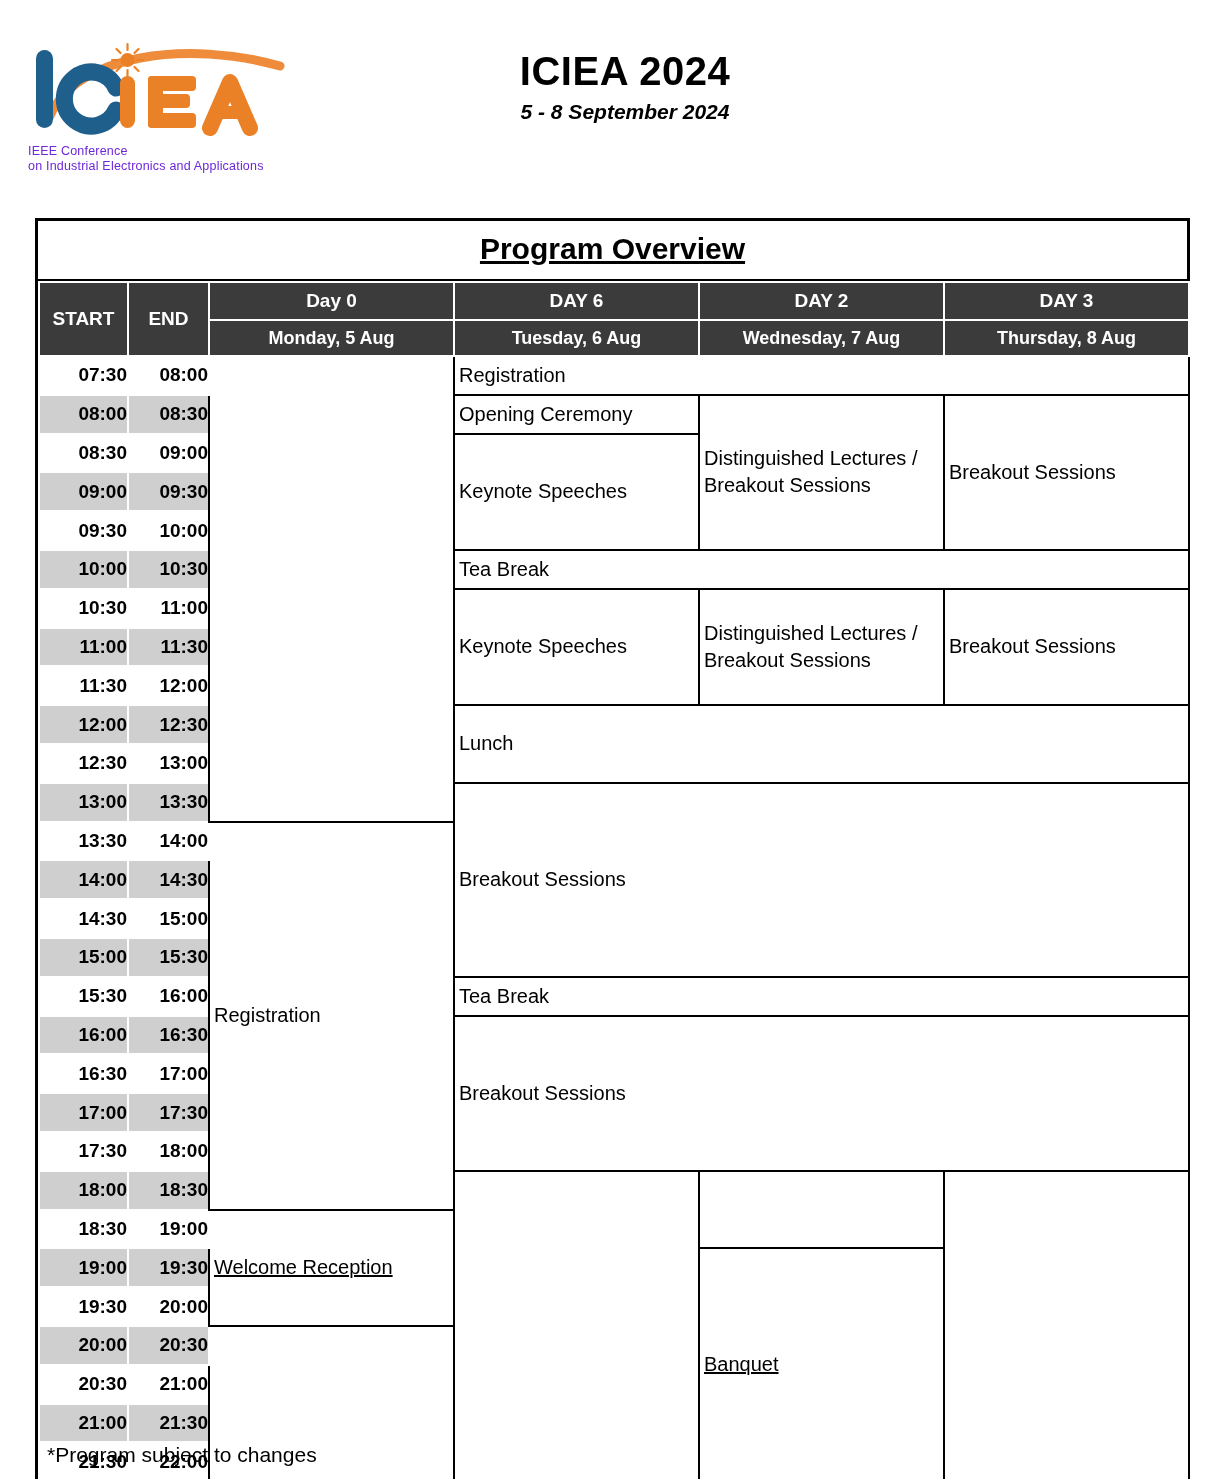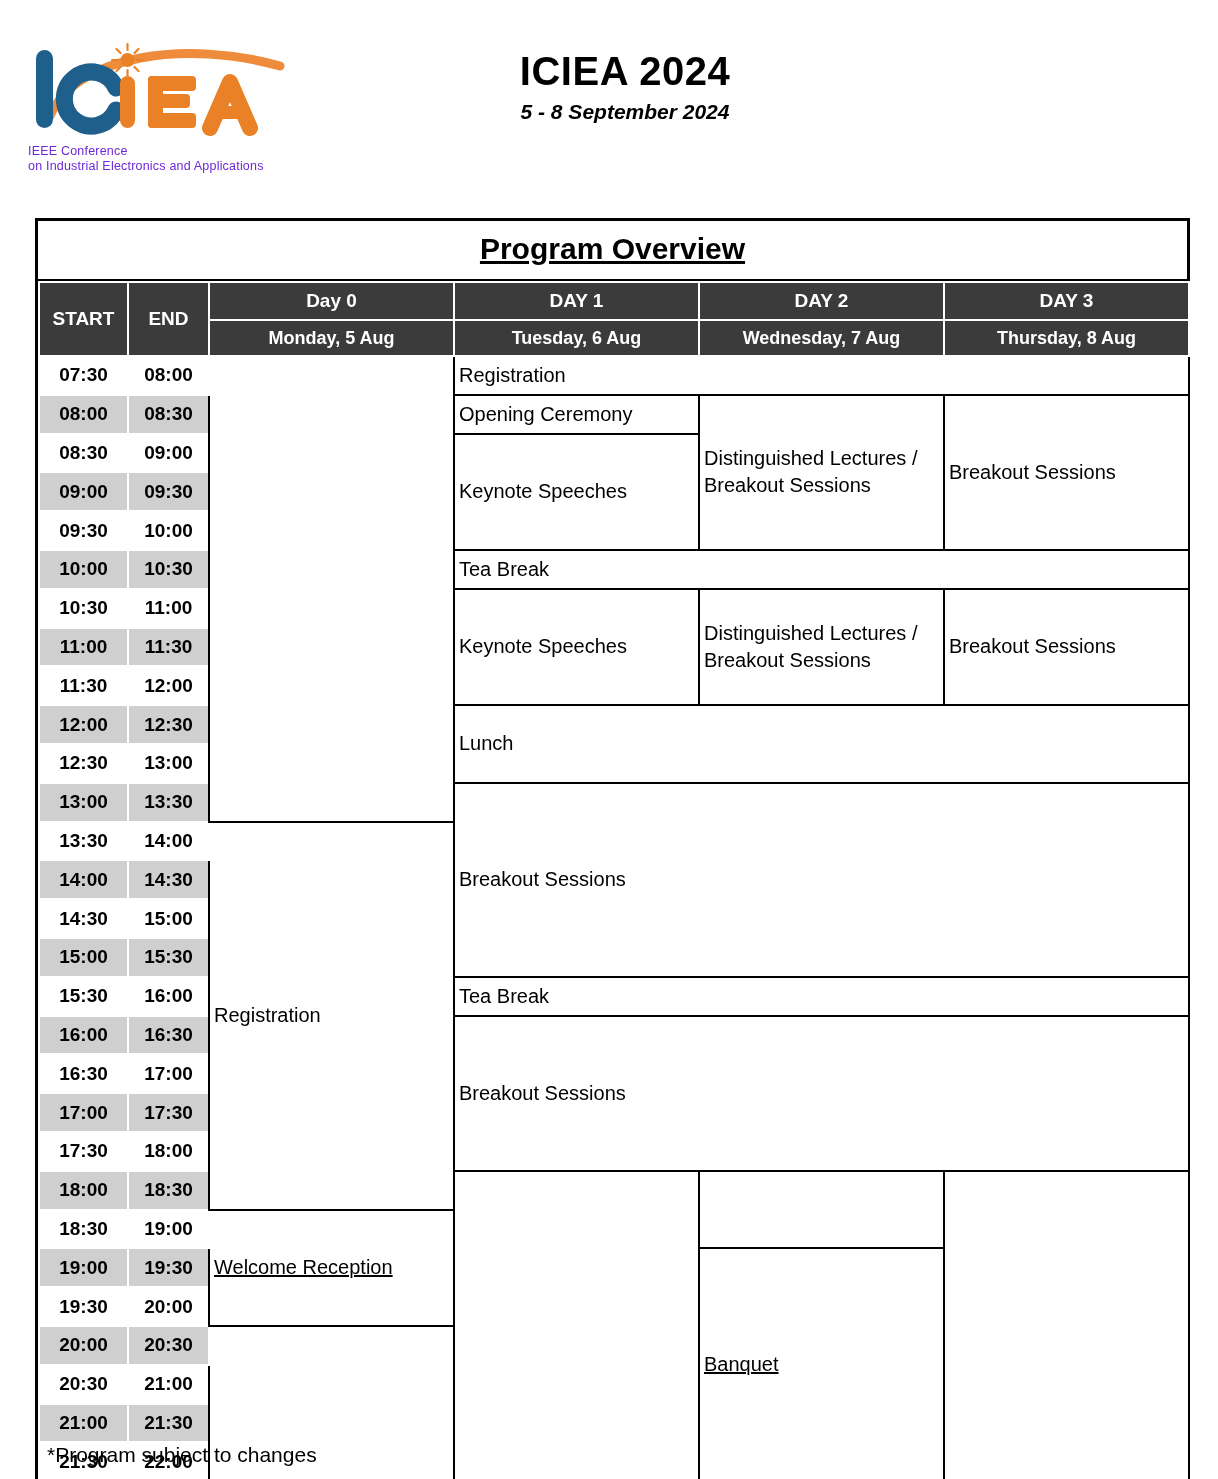--- a/index.html
+++ b/index.html
@@ -100,21 +100,21 @@
     border: 2px solid #ffffff;
     padding: 0;
     line-height: 34px;
     font-size: 19px;
   }
   th.sehead { font-size: 19px; line-height: 1.1; }
   th.dayhead { height: 36px; margin-top: 16px; }
   th.datehead { height: 32px; font-size: 18px; }
 
   td.time {
-    text-align: center;
+    text-align: right;
     font-weight: bold;
     font-size: 19px;
     height: 36.8px;
     border: 2px solid #ffffff;
     padding: 0;
     background: #ffffff;
   }
   td.time.shade { background: #cfcfcf; }
 
   td.cell {
@@ -206,21 +206,21 @@
       <col class="c-day">
         <col class="c-day">
         <col class="c-day">
         <col class="c-day">
     </colgroup>
     <thead>
       <tr>
         <th class="sehead" rowspan="2">START</th>
         <th class="sehead" rowspan="2">END</th>
         <th class="dayhead">Day 0</th>
-        <th class="dayhead">DAY 1</th>
+        <th class="dayhead">DAY 6</th>
         <th class="dayhead">DAY 2</th>
         <th class="dayhead">DAY 3</th>
       </tr>
       <tr>
         <th class="datehead">Monday, 5 Aug</th>
         <th class="datehead">Tuesday, 6 Aug</th>
         <th class="datehead">Wednesday, 7 Aug</th>
         <th class="datehead">Thursday, 8 Aug</th>
       </tr>
     </thead>

